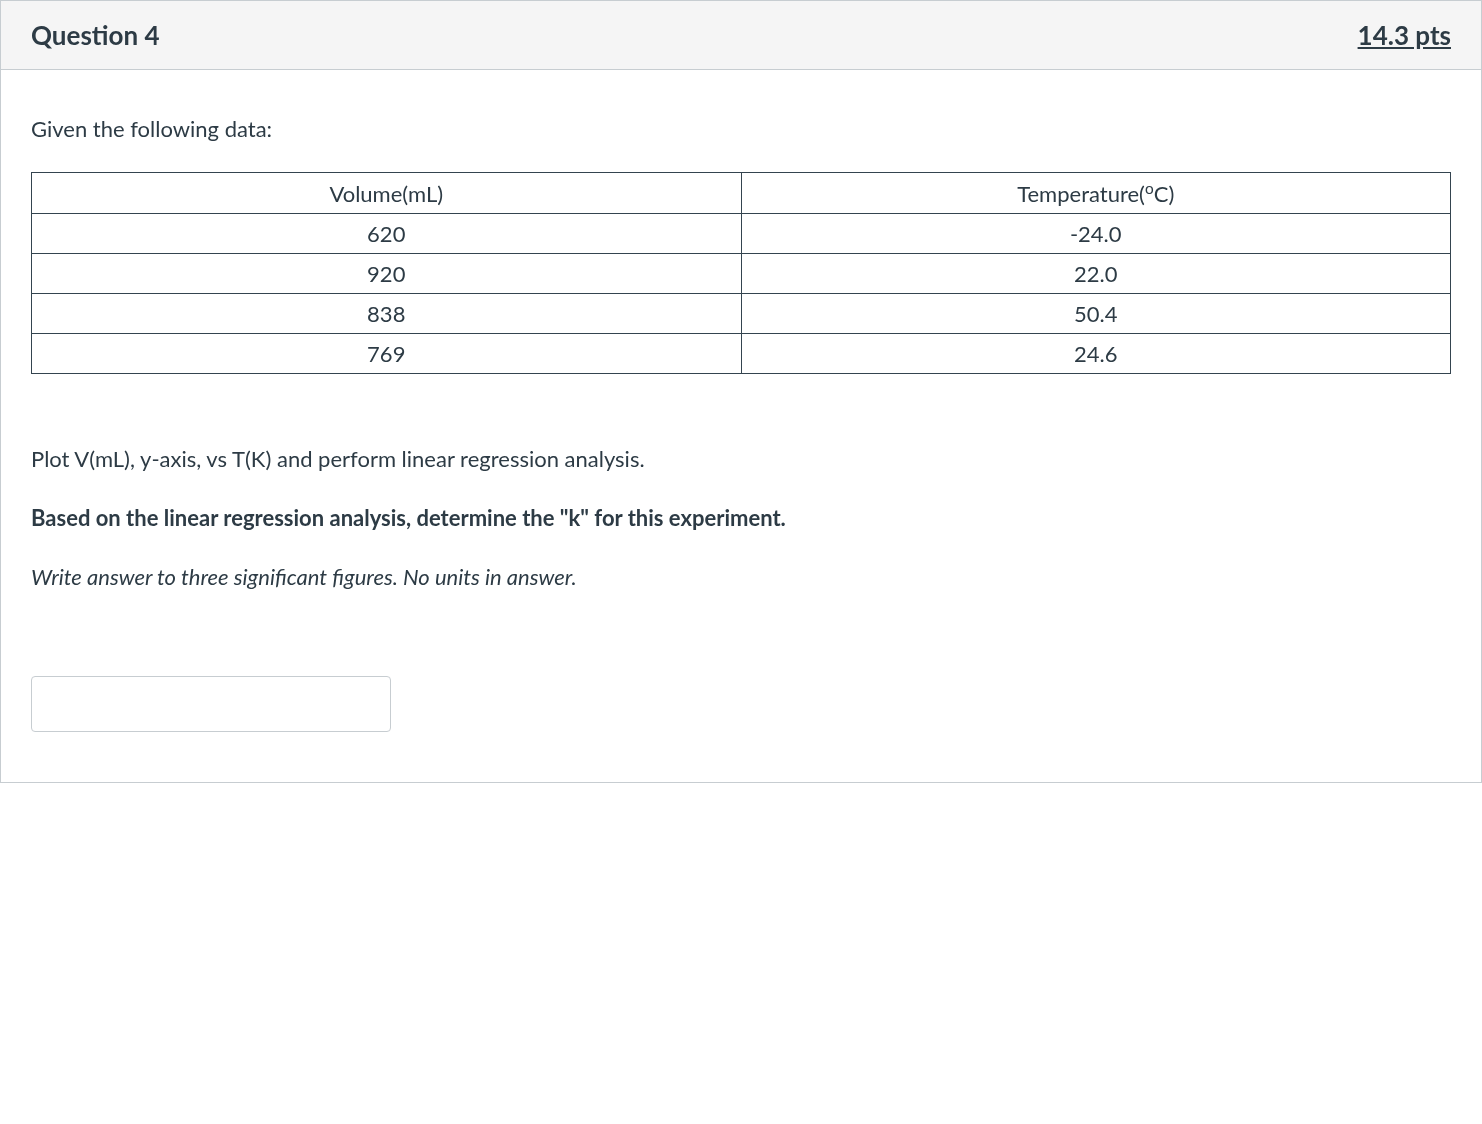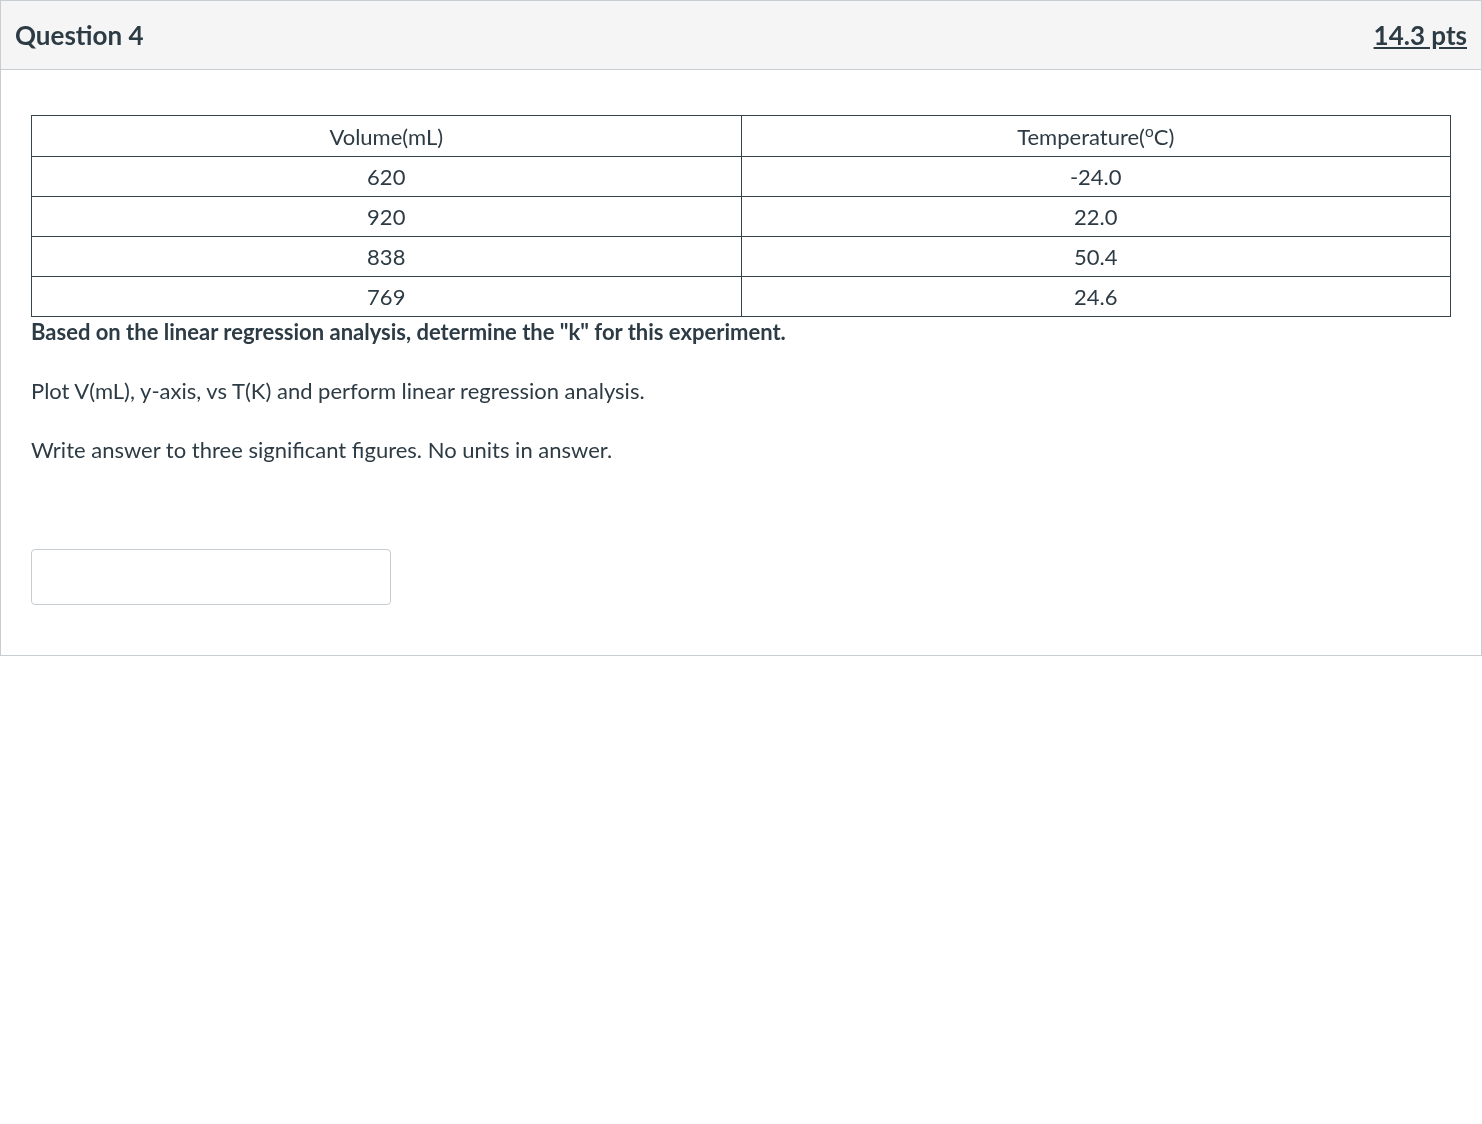--- a/index.html
+++ b/index.html
@@ -17,21 +17,21 @@
     .question-container {
       border: 1px solid #c7cdd1;
       margin: 0;
       width: 1482px;
       background: #ffffff;
     }
     .question-header {
       display: flex;
       justify-content: space-between;
       align-items: center;
-      padding: 18px 14px;
+      padding: 18px 30px;
       background: #f5f5f5;
       border-bottom: 1px solid #c7cdd1;
     }
     .question-title {
       font-size: 26px;
       font-weight: 700;
       color: #2d3b45;
     }
     .question-points {
       font-size: 26px;
@@ -43,39 +43,41 @@
       padding: 45px 30px 50px 30px;
     }
     .intro-text {
       font-size: 22px;
       color: #2d3b45;
       margin-bottom: 30px;
     }
     table.data-table {
       width: 100%;
       border-collapse: collapse;
+      margin-bottom: 70px;
     }
     table.data-table td {
       border: 1px solid #34444f;
       padding: 6px 12px;
       text-align: center;
       font-size: 22px;
       color: #2d3b45;
       width: 50%;
     }
     .instruction-text {
       font-size: 22px;
       color: #2d3b45;
       margin-bottom: 28px;
       line-height: 1.4;
     }
     .bold-text {
       font-weight: 700;
     }
     .italic-text {
+      font-style: italic;
     }
     .answer-input {
       width: 360px;
       height: 56px;
       border: 1px solid #c7cdd1;
       border-radius: 4px;
       padding: 8px 12px;
       font-size: 18px;
       margin-top: 55px;
       background: #ffffff;
@@ -87,20 +89,21 @@
   </style>
 </head>
 <body>
 
 <div class="question-container">
   <div class="question-header">
     <div class="question-title">Question 4</div>
     <div class="question-points">14.3 pts</div>
   </div>
   <div class="question-body">
+    <p class="intro-text">Given the following data:</p>
 
     <table class="data-table">
       <tbody>
           <tr>
         <td>Volume(mL)</td>
         <td><span>Temperature(</span><sup>o</sup><span>C)</span></td>
       </tr>
       <tr>
         <td>620</td>
         <td>-24.0</td>
@@ -113,19 +116,19 @@
         <td>838</td>
         <td>50.4</td>
       </tr>
       <tr>
         <td>769</td>
         <td>24.6</td>
       </tr>
     </tbody>
       </table>
 
+    <p class="instruction-text">Plot V(mL), y-axis, vs T(K) and perform linear regression analysis.</p>
     <p class="instruction-text bold-text">Based on the linear regression analysis, determine the "k" for this experiment.</p>
-    <p class="instruction-text">Plot V(mL), y-axis, vs T(K) and perform linear regression analysis.</p>
     <p class="instruction-text italic-text">Write answer to three significant figures. No units in answer.</p>
 
     <input type="text" class="answer-input" value="" style="">
   </div>
 </div>
 
 </body></html>

